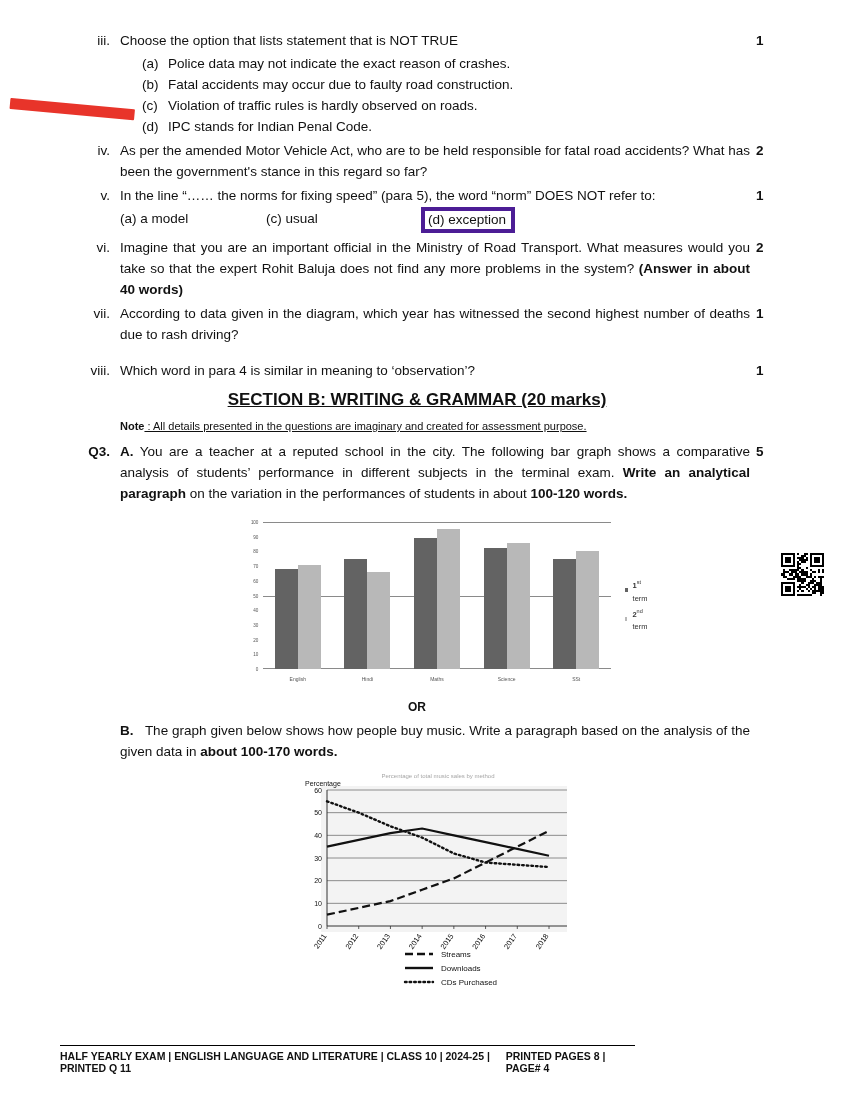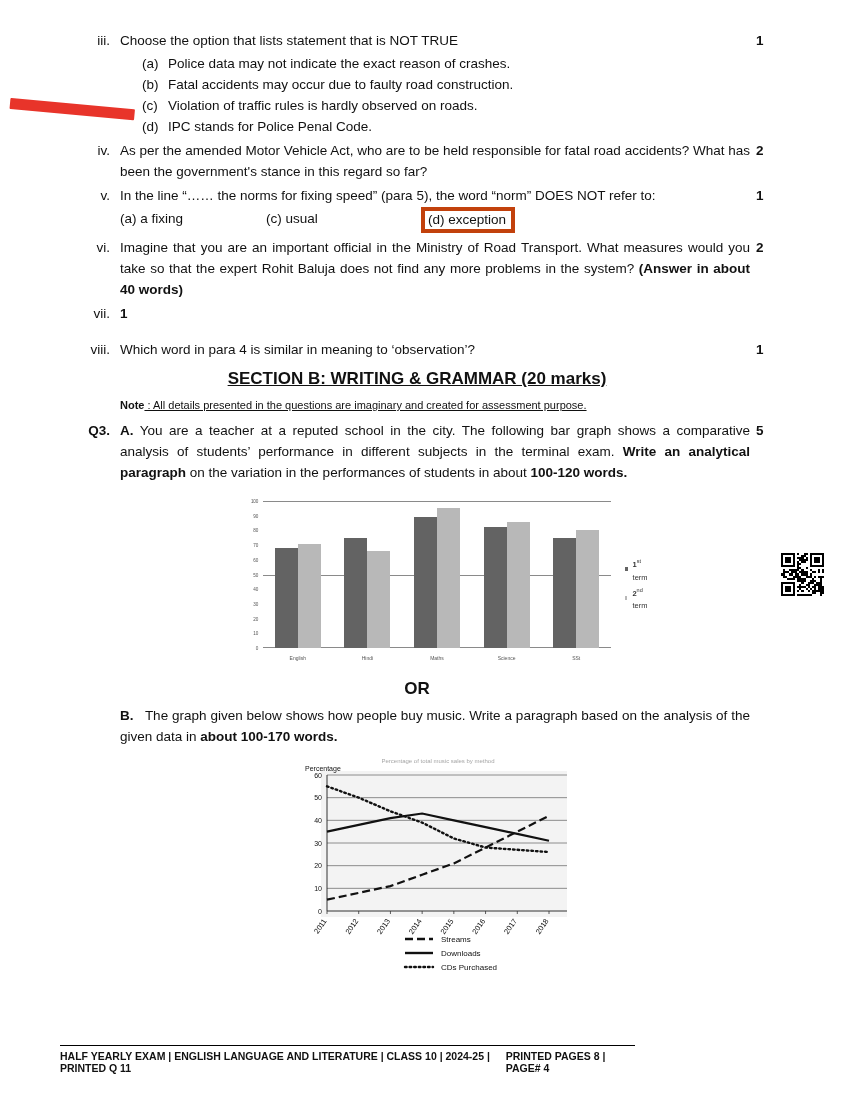--- a/index.html
+++ b/index.html
@@ -77,21 +77,21 @@
     line-height: 21px;
     padding-left: 0px;
   }
   .opt-inline > span { display: inline-block; }
   .oi1 { width: 146px; }
   .oi2 { width: 154px; }
   .oi3 { width: 155px; }
   .oi4 { position: relative; }
 
   .redbox {
-    border: 4px solid #c2410c;
+    border: 4px solid #4c1d95;
     padding: 0px 5px 1px 3px;
     display: inline-block;
     line-height: 17px;
     position: relative;
     top: -1px;
   }
 
   
   .red-arrow {
     position: absolute;
@@ -119,21 +119,21 @@
     line-height: 21px;
     padding-left: 48px;
     padding-right: 30px;
   }
   .note-block b { font-weight: bold; }
   .u { text-decoration: underline; }
 
   .or-divider {
     text-align: center;
     font-weight: bold;
-    font-size: 17px;
+    font-size: 12px;
     margin: 6px 0 6px 0;
     padding-right: 20px;
   }
 
   
   .barchart-wrap {
     position: relative;
     margin: 10px auto 0 auto;
     width: 400px;
     height: 180px;
@@ -261,21 +261,21 @@
         <div class="opt">
           <span class="opt-label">(b)</span>
           <span>Fatal accidents may occur due to faulty road construction.</span>
         </div>
         <div class="opt">
           <span class="opt-label">(c)</span>
           <span>Violation of traffic rules is hardly observed on roads.</span>
         </div>
         <div class="opt">
           <span class="opt-label">(d)</span>
-          <span>IPC stands for Police Penal Code.</span>
+          <span>IPC stands for Indian Penal Code.</span>
         </div>
       </div>
       <div class="qmark"></div>
     </div>
 
     <div class="qrow" style="margin-top:3px;">
       <div class="qnum">iv.</div>
       <div class="qbody">As per the amended Motor Vehicle Act, who are to be held responsible for fatal road accidents? What has been the government's stance in this regard so far?</div>
       <div class="qmark">2</div>
     </div>
@@ -285,21 +285,21 @@
       <div class="qbody nojust">In the line “…… the norms for fixing speed” (para 5), the word “norm” DOES NOT refer to:</div>
       <div class="qmark">1</div>
     </div>
 
     <div class="qrow">
       <div class="qnum"></div>
       <div class="qbody nojust">
         <div class="opt-inline">
           <span class="oi1">
             <span>(a)</span>
-            <span>a fixing</span>
+            <span>a model</span>
           </span>
           <span class="oi3">
             <span>(c)</span>
             <span>usual</span>
           </span>
           <span class="oi4">
             <span class="redbox">
               <span>(d)</span>
               <span>exception</span>
             </span>
@@ -310,20 +310,21 @@
     </div>
 
     <div class="qrow" style="margin-top:3px;">
       <div class="qnum">vi.</div>
       <div class="qbody"><span>Imagine that you are an important official in the Ministry of Road Transport. What measures would you take so that the expert Rohit Baluja does not find any more problems in the system? </span><b>(Answer in about 40 words)</b></div>
       <div class="qmark">2</div>
     </div>
 
     <div class="qrow" style="margin-top:3px;">
       <div class="qnum">vii.</div>
+      <div class="qbody">According to data given in the diagram, which year has witnessed the second highest number of deaths due to rash driving?</div>
       <div class="qmark">1</div>
     </div>
 
     <div class="qrow" style="margin-top:15px;">
       <div class="qnum">viii.</div>
       <div class="qbody nojust">Which word in para 4 is similar in meaning to ‘observation’?</div>
       <div class="qmark">1</div>
     </div>
 
     <div class="section-title">SECTION B: WRITING &amp; GRAMMAR (20 marks)</div>

